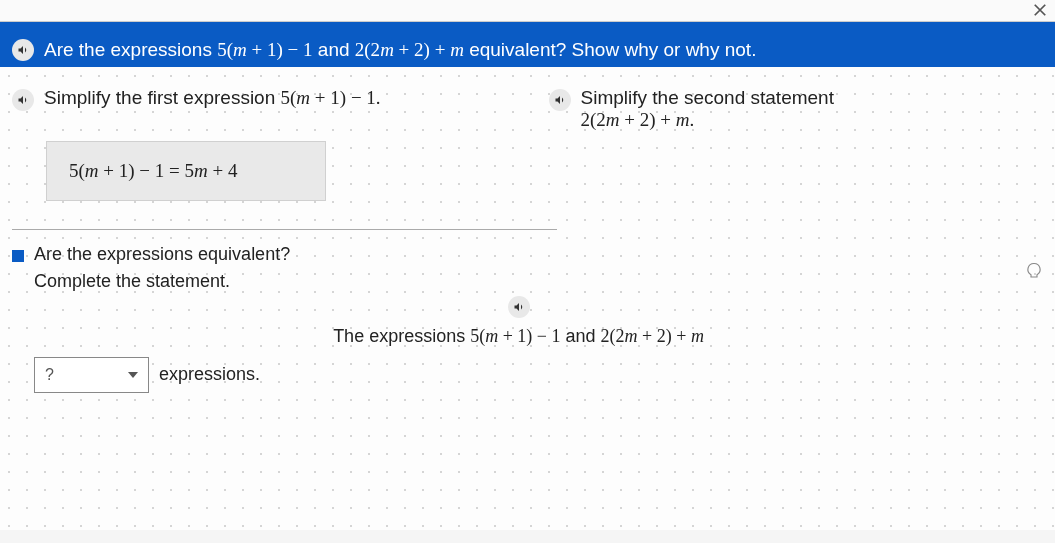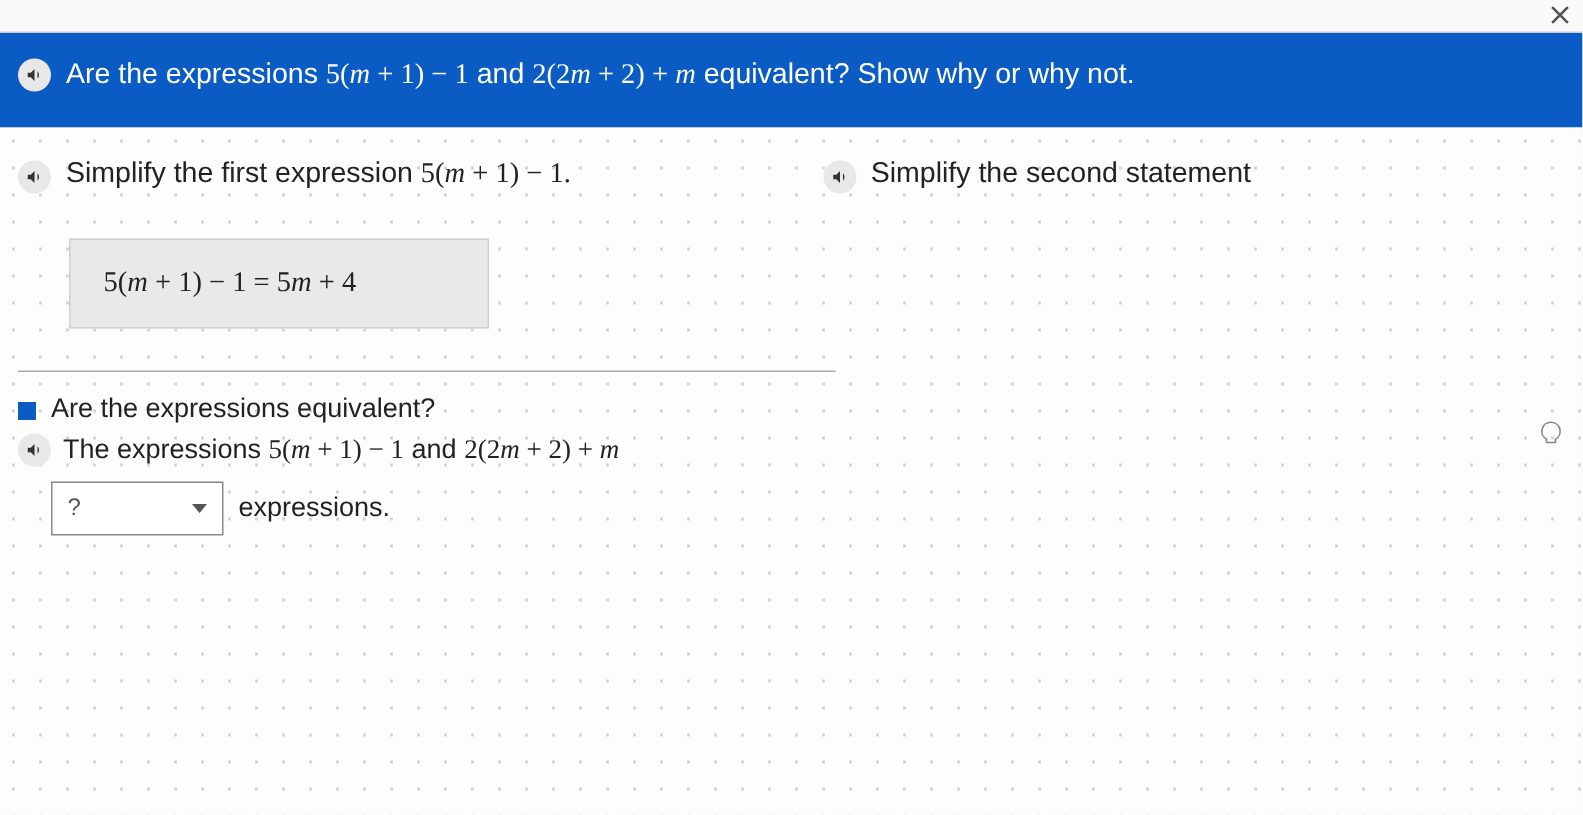--- a/index.html
+++ b/index.html
@@ -26,21 +26,21 @@
       position: absolute;
       right: 8px;
       top: 3px;
       color: #555;
       font-size: 16px;
       cursor: pointer;
     }
     .question-bar {
       background: #0a5bc4;
       color: #fff;
-      padding: 14px 18px 20px 12px;
+      padding: 14px 18px 2px 12px;
       display: flex;
       align-items: center;
       font-size: 19px;
       gap: 10px;
     }
     .speaker-btn {
       width: 22px;
       height: 22px;
       background: #e8e8e8;
       border-radius: 50%;
@@ -201,34 +201,38 @@
 
     <div class="col">
       <div class="prompt-row">
         <span class="speaker-btn speaker-dark">
           <svg viewBox="0 0 24 24">
               <path d="M3 9v6h4l5 5V4L7 9H3z M16 7a7 7 0 0 1 0 10" fill="#333"></path>
             </svg>
         </span>
         <span>
           <span>Simplify the second statement</span><br>
+          <span class="math"><span class="num">2(2</span>m<span class="op"> + </span><span class="num">2)</span><span class="op"> + </span>m<span class="num">.</span></span>
         </span>
       </div>
     </div>
   </div>
 
   <div class="divider"></div>
 
   <div class="section-q">
     <div class="bullet"></div>
     <div>
       <div style="font-weight:500;">Are the expressions equivalent?</div>
     </div>
   </div>
-  <div class="statement-line" style="margin-left:0; margin-top:4px;">
+  <div class="statement-lines">
+    <div class="statement-line">Complete the statement.</div>
+  </div>
+  <div class="statement-line" style="margin-left:0; margin-top:4px;flex-direction:column;">
     <span class="speaker-btn speaker-dark">
       <svg viewBox="0 0 24 24">
           <path d="M3 9v6h4l5 5V4L7 9H3z M16 7a7 7 0 0 1 0 10" fill="#333"></path>
         </svg>
     </span>
     <span>
       <span>The expressions </span><span class="math"><span class="num">5(</span>m<span class="op"> + </span><span class="num">1)</span><span class="op"> − </span><span class="num">1</span></span><span> and </span><span class="math"><span class="num">2(2</span>m<span class="op"> + </span><span class="num">2)</span><span class="op"> + </span>m</span>
     </span>
   </div>
 

